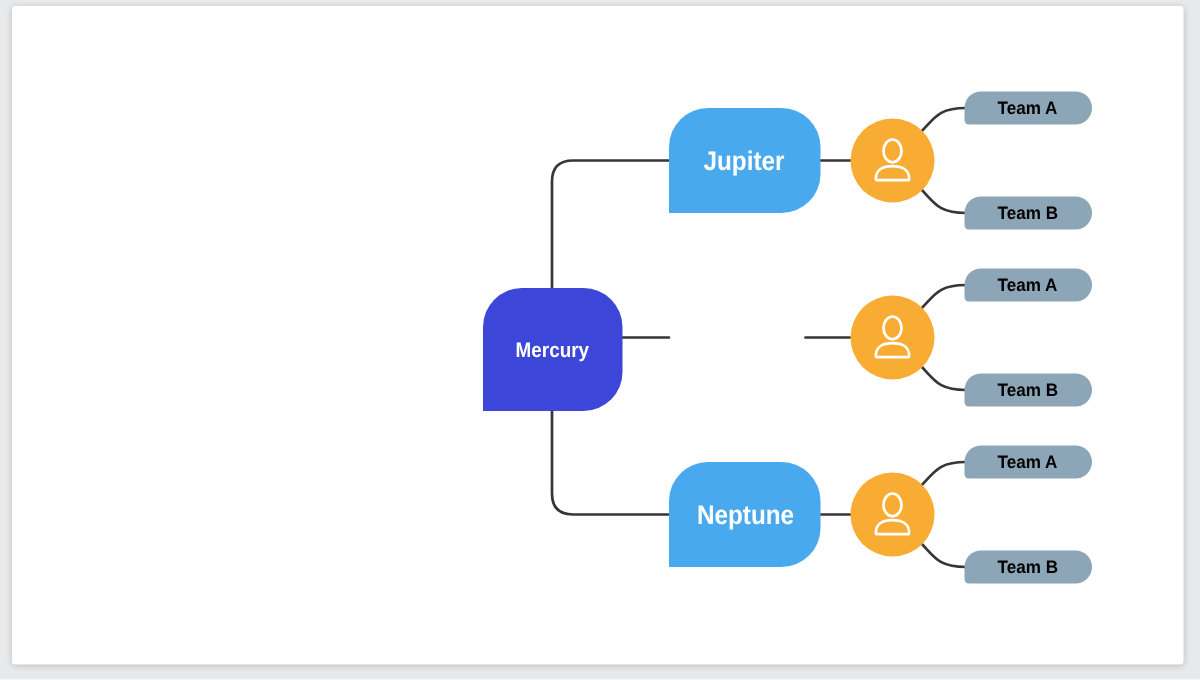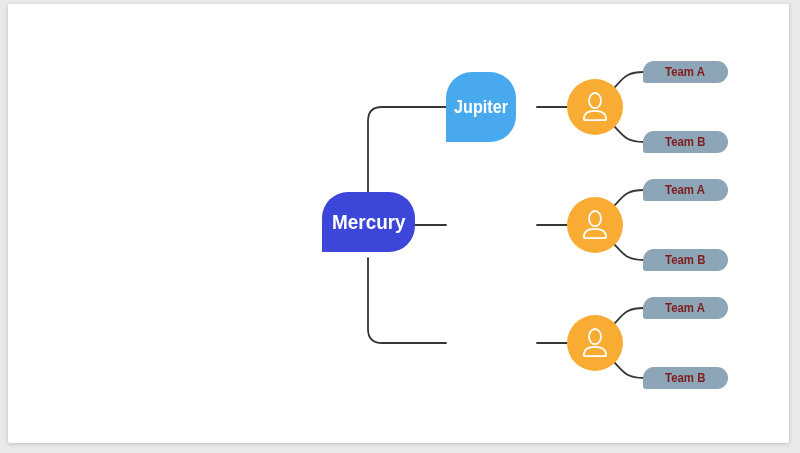--- a/index.html
+++ b/index.html
@@ -46,46 +46,46 @@
   .connectors { position: absolute; left: 0; top: 0; width: 781px; height: 439px; }
   .connectors path { fill: none; stroke: #363636; stroke-width: 1.8; stroke-linecap: round; }
   
   .node {
     position: absolute;
     display: flex; align-items: center; justify-content: center;
     color: #ffffff; font-weight: 700;
   }
   .node span { transform: scaleX(0.9); white-space: nowrap; }
   .root {
-    left: 314px; top: 188px; width: 93px; height: 60px;
+    left: 314px; top: 188px; width: 93px; height: 82px;
     background: #3c46d8;
     border-radius: 26px 26px 26px 0;
-    font-size: 21px;
+    font-size: 14px;
   }
   .branch {
-    left: 438px; width: 70px; height: 70px;
+    left: 438px; width: 101px; height: 70px;
     background: #49a9ee;
     border-radius: 26px 26px 26px 0;
     font-size: 18px;
   }
   .b0 { top: 68px; } .b1 { top: 186px; } .b2 { top: 304px; }
   .person {
     position: absolute; left: 559px;
     width: 56px; height: 56px;
     background: #f9ac33;
     border-radius: 50%;
     display: flex; align-items: center; justify-content: center;
   }
   .c0 { top: 75px; } .c1 { top: 193px; } .c2 { top: 311px; }
   .pill {
     position: absolute; left: 635px;
     width: 85px; height: 22px;
     background: #8ca5b7;
     border-radius: 11px 11px 11px 3px;
-    color: #7f1d1d; font-weight: 700; font-size: 12px;
+    color: #000000; font-weight: 700; font-size: 12px;
     display: flex; align-items: center; justify-content: center;
   }
   .pill span { transform: scaleX(0.95); white-space: nowrap; }
   .p00 { top: 57px; }  .p01 { top: 127px; }
   .p10 { top: 175px; } .p11 { top: 245px; }
   .p20 { top: 293px; } .p21 { top: 363px; }
 </style>
 </head>
 <body>
 
@@ -107,20 +107,23 @@
       <path d="M605,321 C615,311 617,304 636,304"></path>
       <path d="M605,357 C615,367 617,374 636,374"></path>
     </svg>
 
     <div class="node root">
       <span>Mercury</span>
     </div>
 
     <div class="node branch b0">
       <span>Jupiter</span>
+    </div>
+    <div class="node branch b2">
+      <span>Neptune</span>
     </div>
 
     <div class="person c0">
       <svg width="30" height="32" viewBox="0 0 30 32">
         <ellipse cx="15" cy="9.6" rx="6" ry="7.6" fill="none" stroke="#ffffff" stroke-width="1.8"></ellipse>
         <path d="M15,19.8 C8.6,19.8 3.9,22.3 3.9,28.1 C3.9,28.7 4.3,29.1 4.9,29.1 L25.1,29.1 C25.7,29.1 26.1,28.7 26.1,28.1 C26.1,22.3 21.4,19.8 15,19.8 Z" fill="none" stroke="#ffffff" stroke-width="1.8" stroke-linejoin="round"></path>
       </svg>
     </div>
     <div class="person c1">
       <svg width="30" height="32" viewBox="0 0 30 32">

